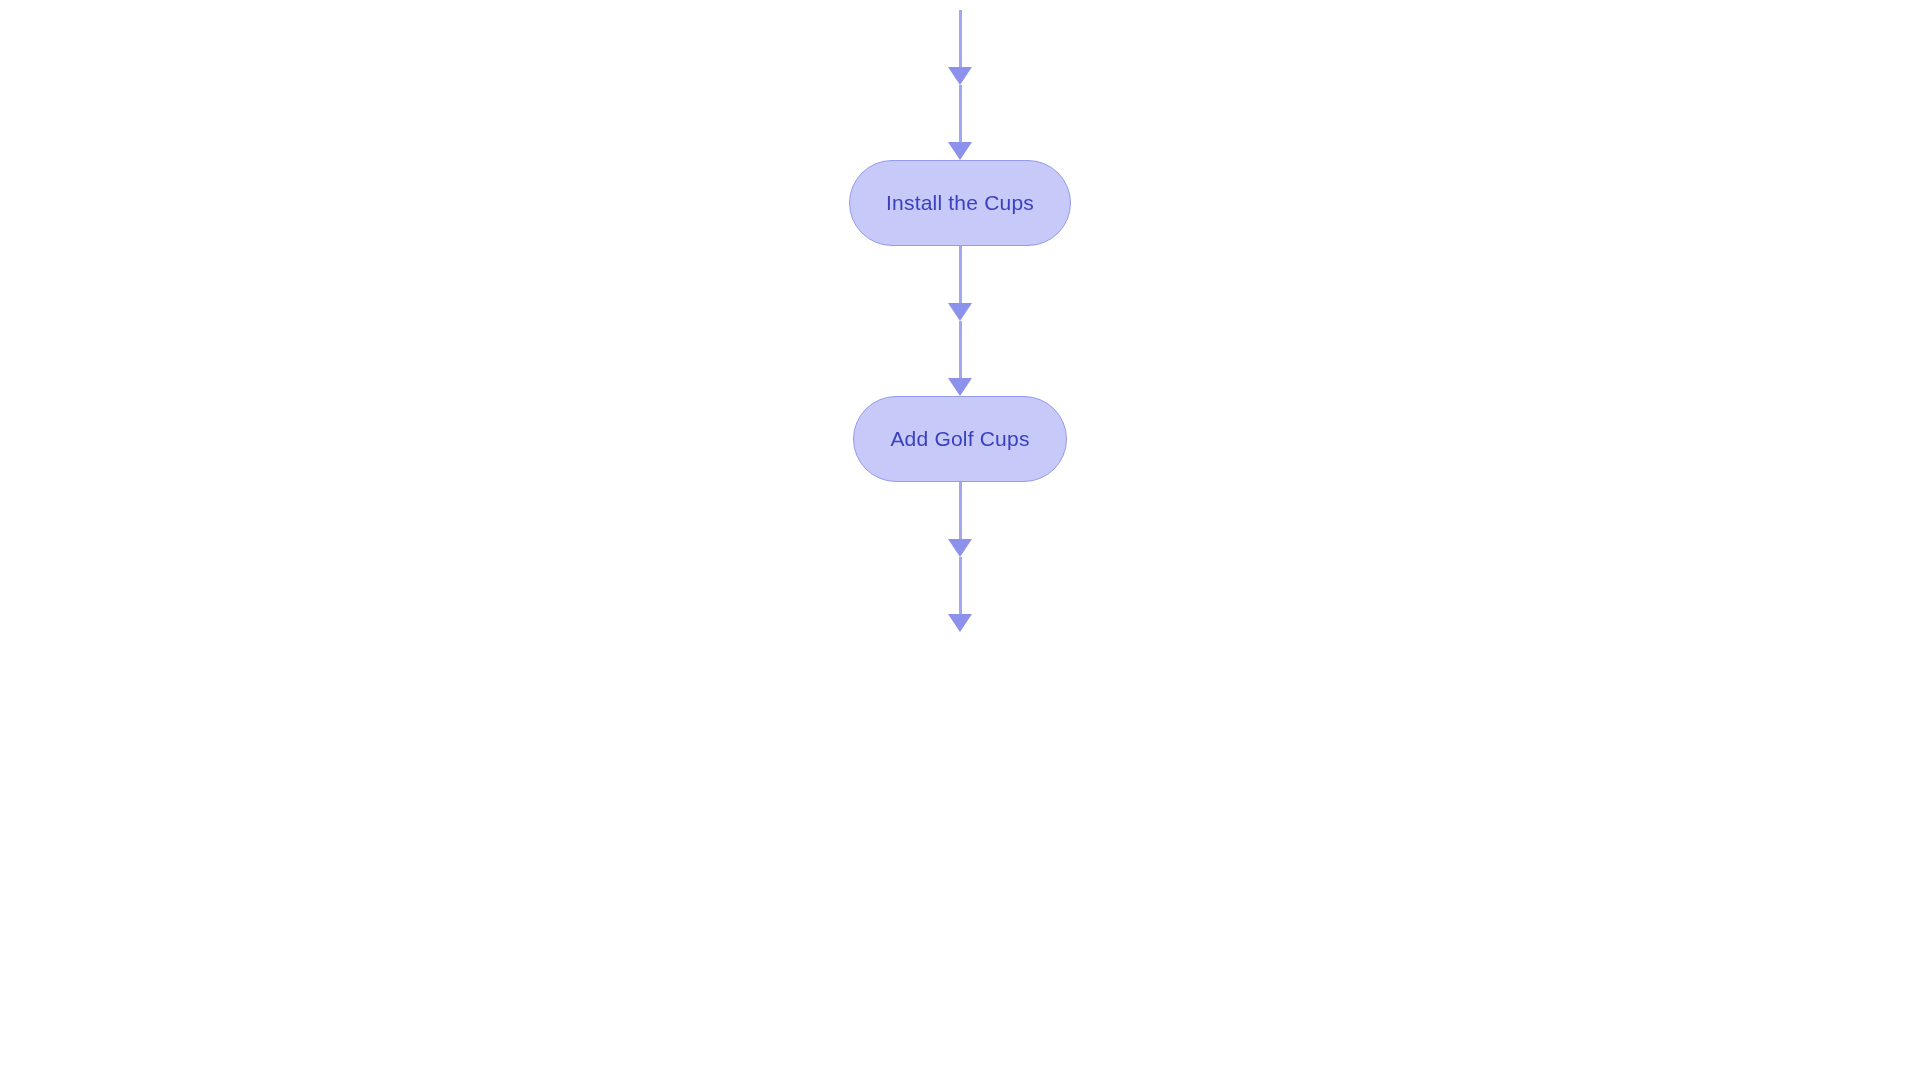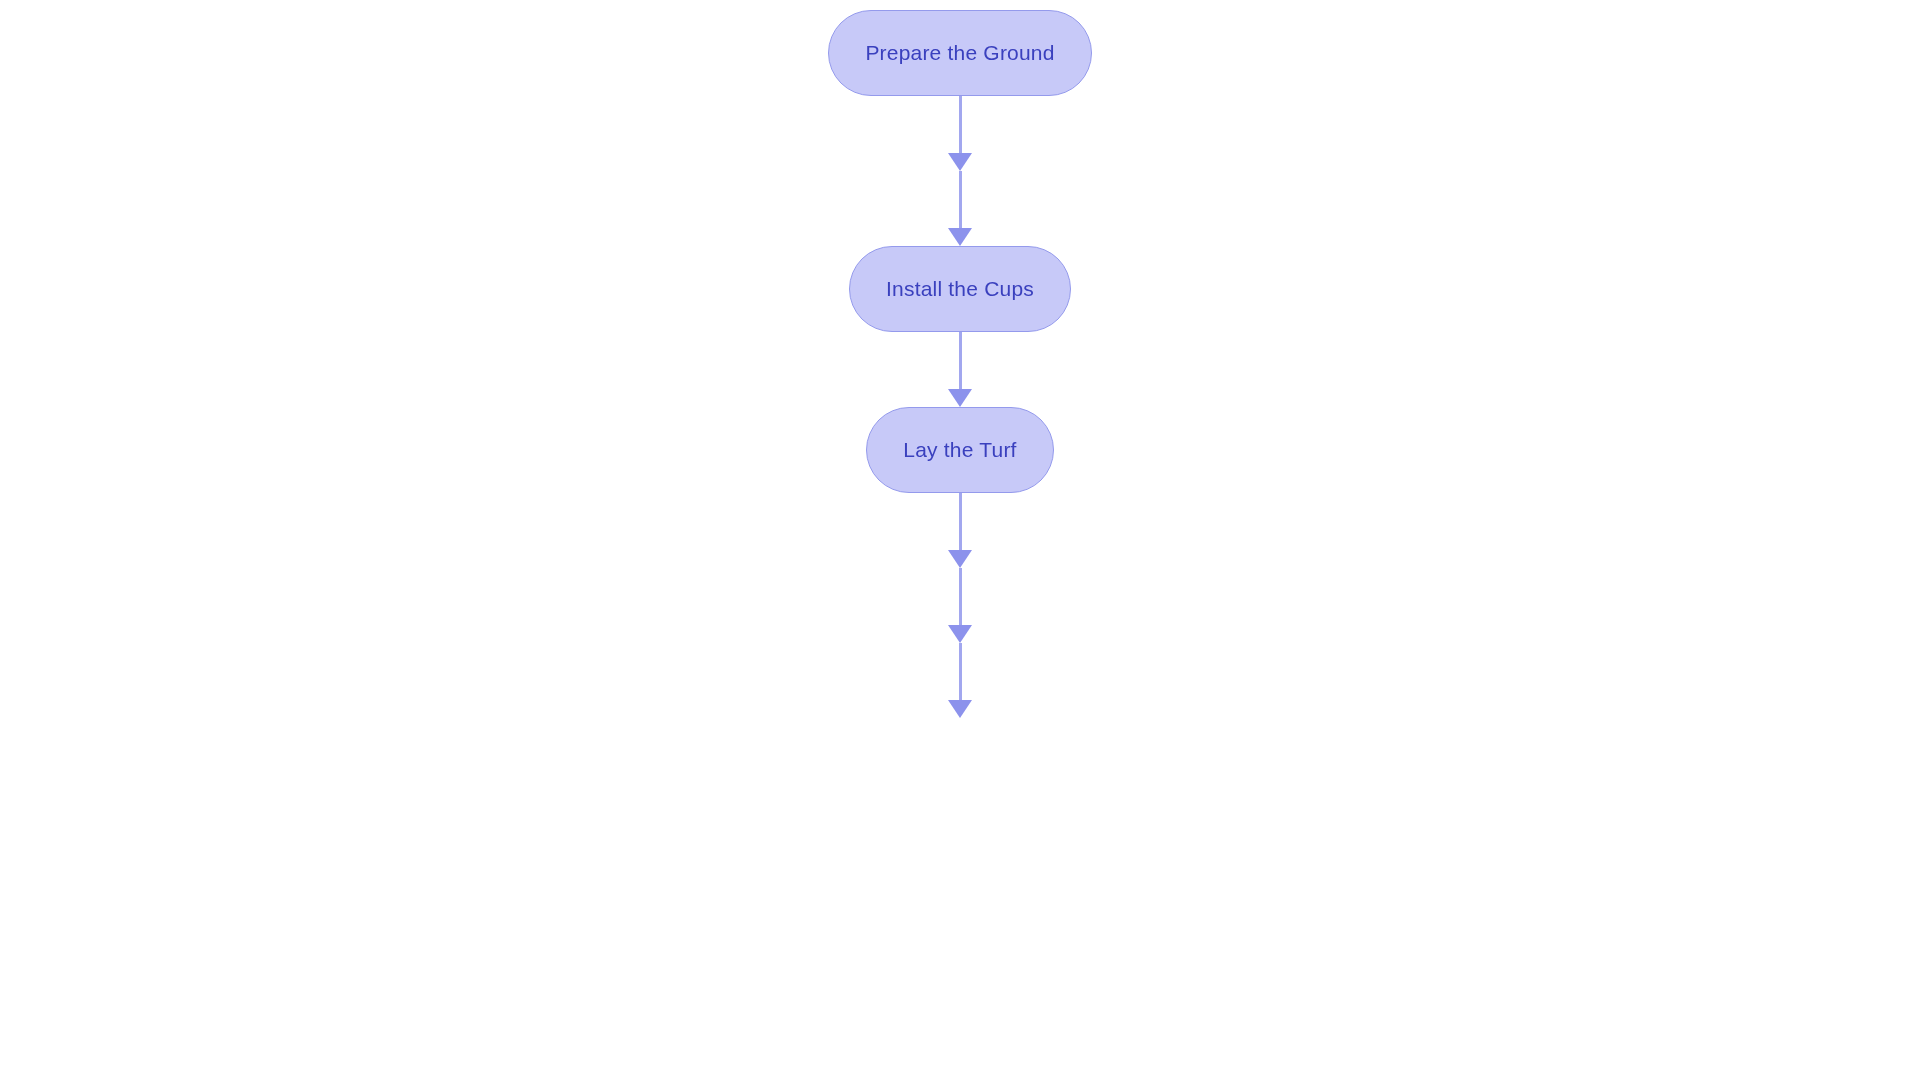--- a/index.html
+++ b/index.html
@@ -66,23 +66,20 @@
     border-top: 18px solid var(--arrow-head);
     margin-top: -1px;
     flex: 0 0 auto;
   }
 </style>
 </head>
 <body>
 
 <div class="canvas">
 
-  <div class="flow-node">
-    <span class="flow-node-label">Prepare the Ground</span>
-  </div>
 
   <div class="flow-arrow">
     <div class="arrow-line"></div>
     <div class="arrow-head"></div>
   </div>
 
 
   <div class="flow-arrow">
     <div class="arrow-line"></div>
     <div class="arrow-head"></div>
@@ -90,29 +87,29 @@
 
   <div class="flow-node">
     <span class="flow-node-label">Install the Cups</span>
   </div>
 
   <div class="flow-arrow">
     <div class="arrow-line"></div>
     <div class="arrow-head"></div>
   </div>
 
-  <div class="flow-node">
-    <span class="flow-node-label">Lay the Turf</span>
-  </div>
 
   <div class="flow-arrow">
     <div class="arrow-line"></div>
     <div class="arrow-head"></div>
   </div>
 
+  <div class="flow-node">
+    <span class="flow-node-label">Add Golf Cups</span>
+  </div>
 
   <div class="flow-arrow">
     <div class="arrow-line"></div>
     <div class="arrow-head"></div>
   </div>
 
 
   <div class="flow-arrow">
     <div class="arrow-line"></div>
     <div class="arrow-head"></div>

